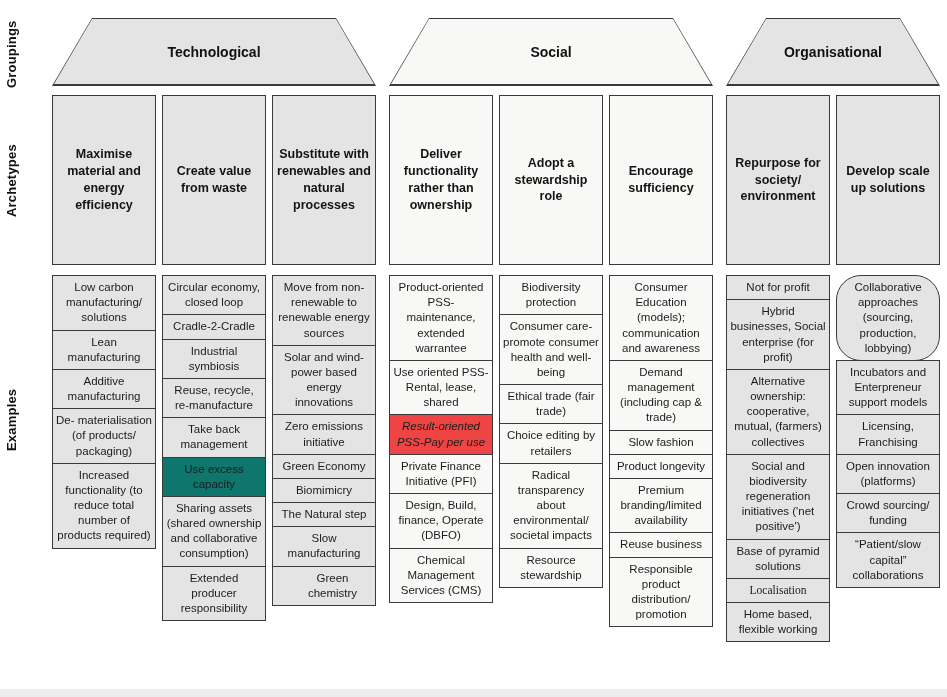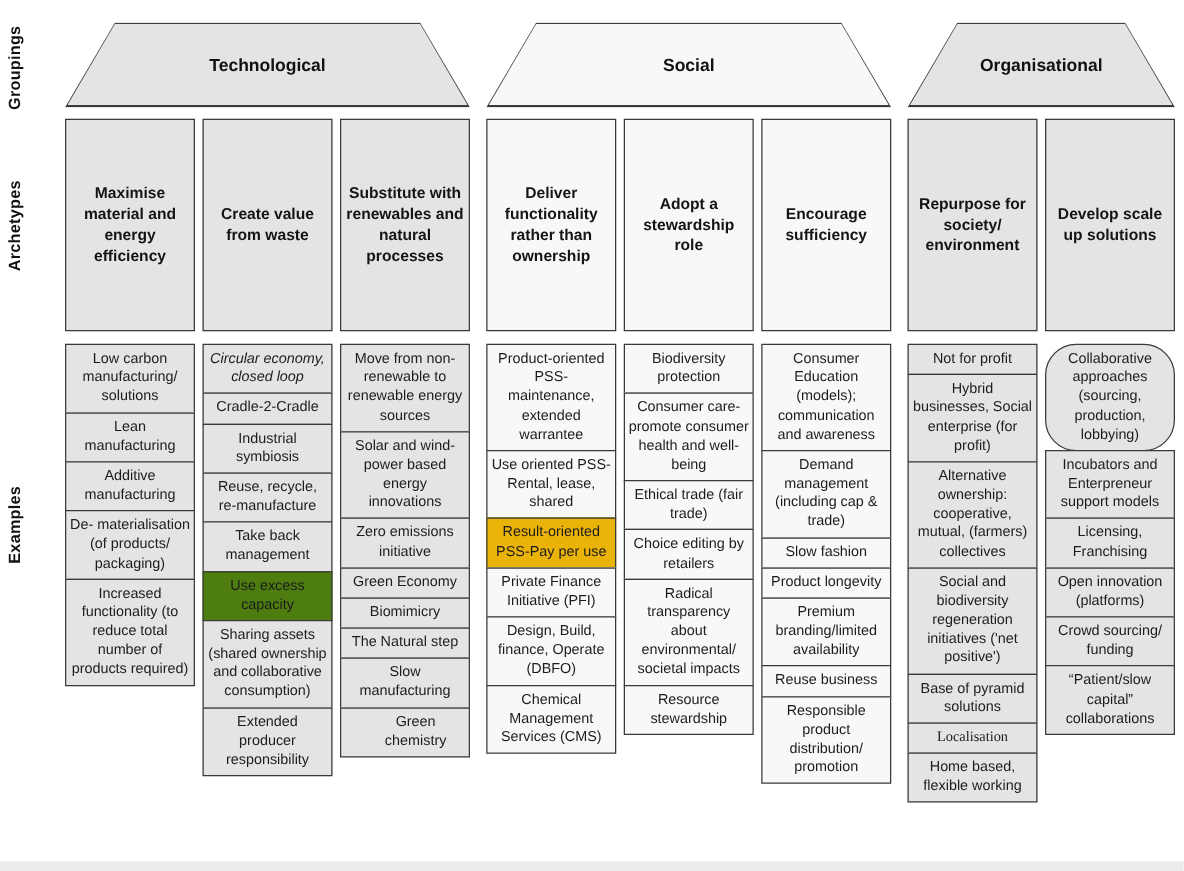--- a/index.html
+++ b/index.html
@@ -68,26 +68,26 @@
             <div class="cell" style="background: rgb(228, 228, 228); border-color: rgb(58, 58, 58);">Low carbon manufacturing/ solutions</div>
             <div class="cell" style="background: rgb(228, 228, 228); border-color: rgb(58, 58, 58);">Lean manufacturing</div>
             <div class="cell" style="background: rgb(228, 228, 228); border-color: rgb(58, 58, 58);">Additive manufacturing</div>
             <div class="cell" style="background: rgb(228, 228, 228); border-color: rgb(58, 58, 58);">De- materialisation (of products/ packaging)</div>
             <div class="cell" style="background: rgb(228, 228, 228); border-color: rgb(58, 58, 58);">Increased functionality (to reduce total number of products required)</div>
           </div>
         </div>
         <div class="col">
           <div class="arch" style="background: rgb(228, 228, 228); border-color: rgb(58, 58, 58);">Create value from waste</div>
           <div class="stack">
-            <div class="cell" style="background: rgb(228, 228, 228); border-color: rgb(58, 58, 58); font-style: italic;">Circular economy, closed loop</div>
+            <div class="cell" style="background: rgb(228, 228, 228); border-color: rgb(58, 58, 58);">Circular economy, closed loop</div>
             <div class="cell" style="background: rgb(228, 228, 228); border-color: rgb(58, 58, 58);">Cradle-2-Cradle</div>
             <div class="cell" style="background: rgb(228, 228, 228); border-color: rgb(58, 58, 58);">Industrial symbiosis</div>
             <div class="cell" style="background: rgb(228, 228, 228); border-color: rgb(58, 58, 58);">Reuse, recycle, re-manufacture</div>
             <div class="cell" style="background: rgb(228, 228, 228); border-color: rgb(58, 58, 58);">Take back management</div>
-            <div class="cell" style="background: #4d7c0f; border-color: rgb(58, 58, 58);">Use excess capacity</div>
+            <div class="cell" style="background: #0f766e; border-color: rgb(58, 58, 58);">Use excess capacity</div>
             <div class="cell" style="background: rgb(228, 228, 228); border-color: rgb(58, 58, 58);">Sharing assets (shared ownership and collaborative consumption)</div>
             <div class="cell" style="background: rgb(228, 228, 228); border-color: rgb(58, 58, 58);">Extended producer responsibility</div>
           </div>
         </div>
         <div class="col">
           <div class="arch" style="background: rgb(228, 228, 228); border-color: rgb(58, 58, 58);">Substitute with renewables and natural processes</div>
           <div class="stack">
             <div class="cell" style="background: rgb(228, 228, 228); border-color: rgb(58, 58, 58);">Move from non- renewable to renewable energy sources</div>
             <div class="cell" style="background: rgb(228, 228, 228); border-color: rgb(58, 58, 58);">Solar and wind- power based energy innovations</div>
             <div class="cell" style="background: rgb(228, 228, 228); border-color: rgb(58, 58, 58);">Zero emissions initiative</div>
@@ -105,21 +105,21 @@
         <div class="trap-in" style="background: rgb(248, 248, 247);">
           <div class="trap-label">Social</div>
         </div>
       </div>
       <div class="cols">
         <div class="col">
           <div class="arch" style="background: rgb(248, 248, 247); border-color: rgb(58, 58, 58);">Deliver functionality rather than ownership</div>
           <div class="stack">
             <div class="cell" style="background: rgb(248, 248, 247); border-color: rgb(58, 58, 58);">Product-oriented PSS- maintenance, extended warrantee</div>
             <div class="cell" style="background: rgb(248, 248, 247); border-color: rgb(58, 58, 58);">Use oriented PSS-Rental, lease, shared</div>
-            <div class="cell" style="background: #eab308; border-color: rgb(58, 58, 58);">Result-oriented PSS-Pay per use</div>
+            <div class="cell" style="background: #ef4444; border-color: rgb(58, 58, 58); font-style: italic;">Result-oriented PSS-Pay per use</div>
             <div class="cell" style="background: rgb(248, 248, 247); border-color: rgb(58, 58, 58);">Private Finance Initiative (PFI)</div>
             <div class="cell" style="background: rgb(248, 248, 247); border-color: rgb(58, 58, 58);">Design, Build, finance, Operate (DBFO)</div>
             <div class="cell" style="background: rgb(248, 248, 247); border-color: rgb(58, 58, 58);">Chemical Management Services (CMS)</div>
           </div>
         </div>
         <div class="col">
           <div class="arch" style="background: rgb(248, 248, 247); border-color: rgb(58, 58, 58);">Adopt a stewardship role</div>
           <div class="stack">
             <div class="cell" style="background: rgb(248, 248, 247); border-color: rgb(58, 58, 58);">Biodiversity protection</div>
             <div class="cell" style="background: rgb(248, 248, 247); border-color: rgb(58, 58, 58);">Consumer care- promote consumer health and well-being</div>

